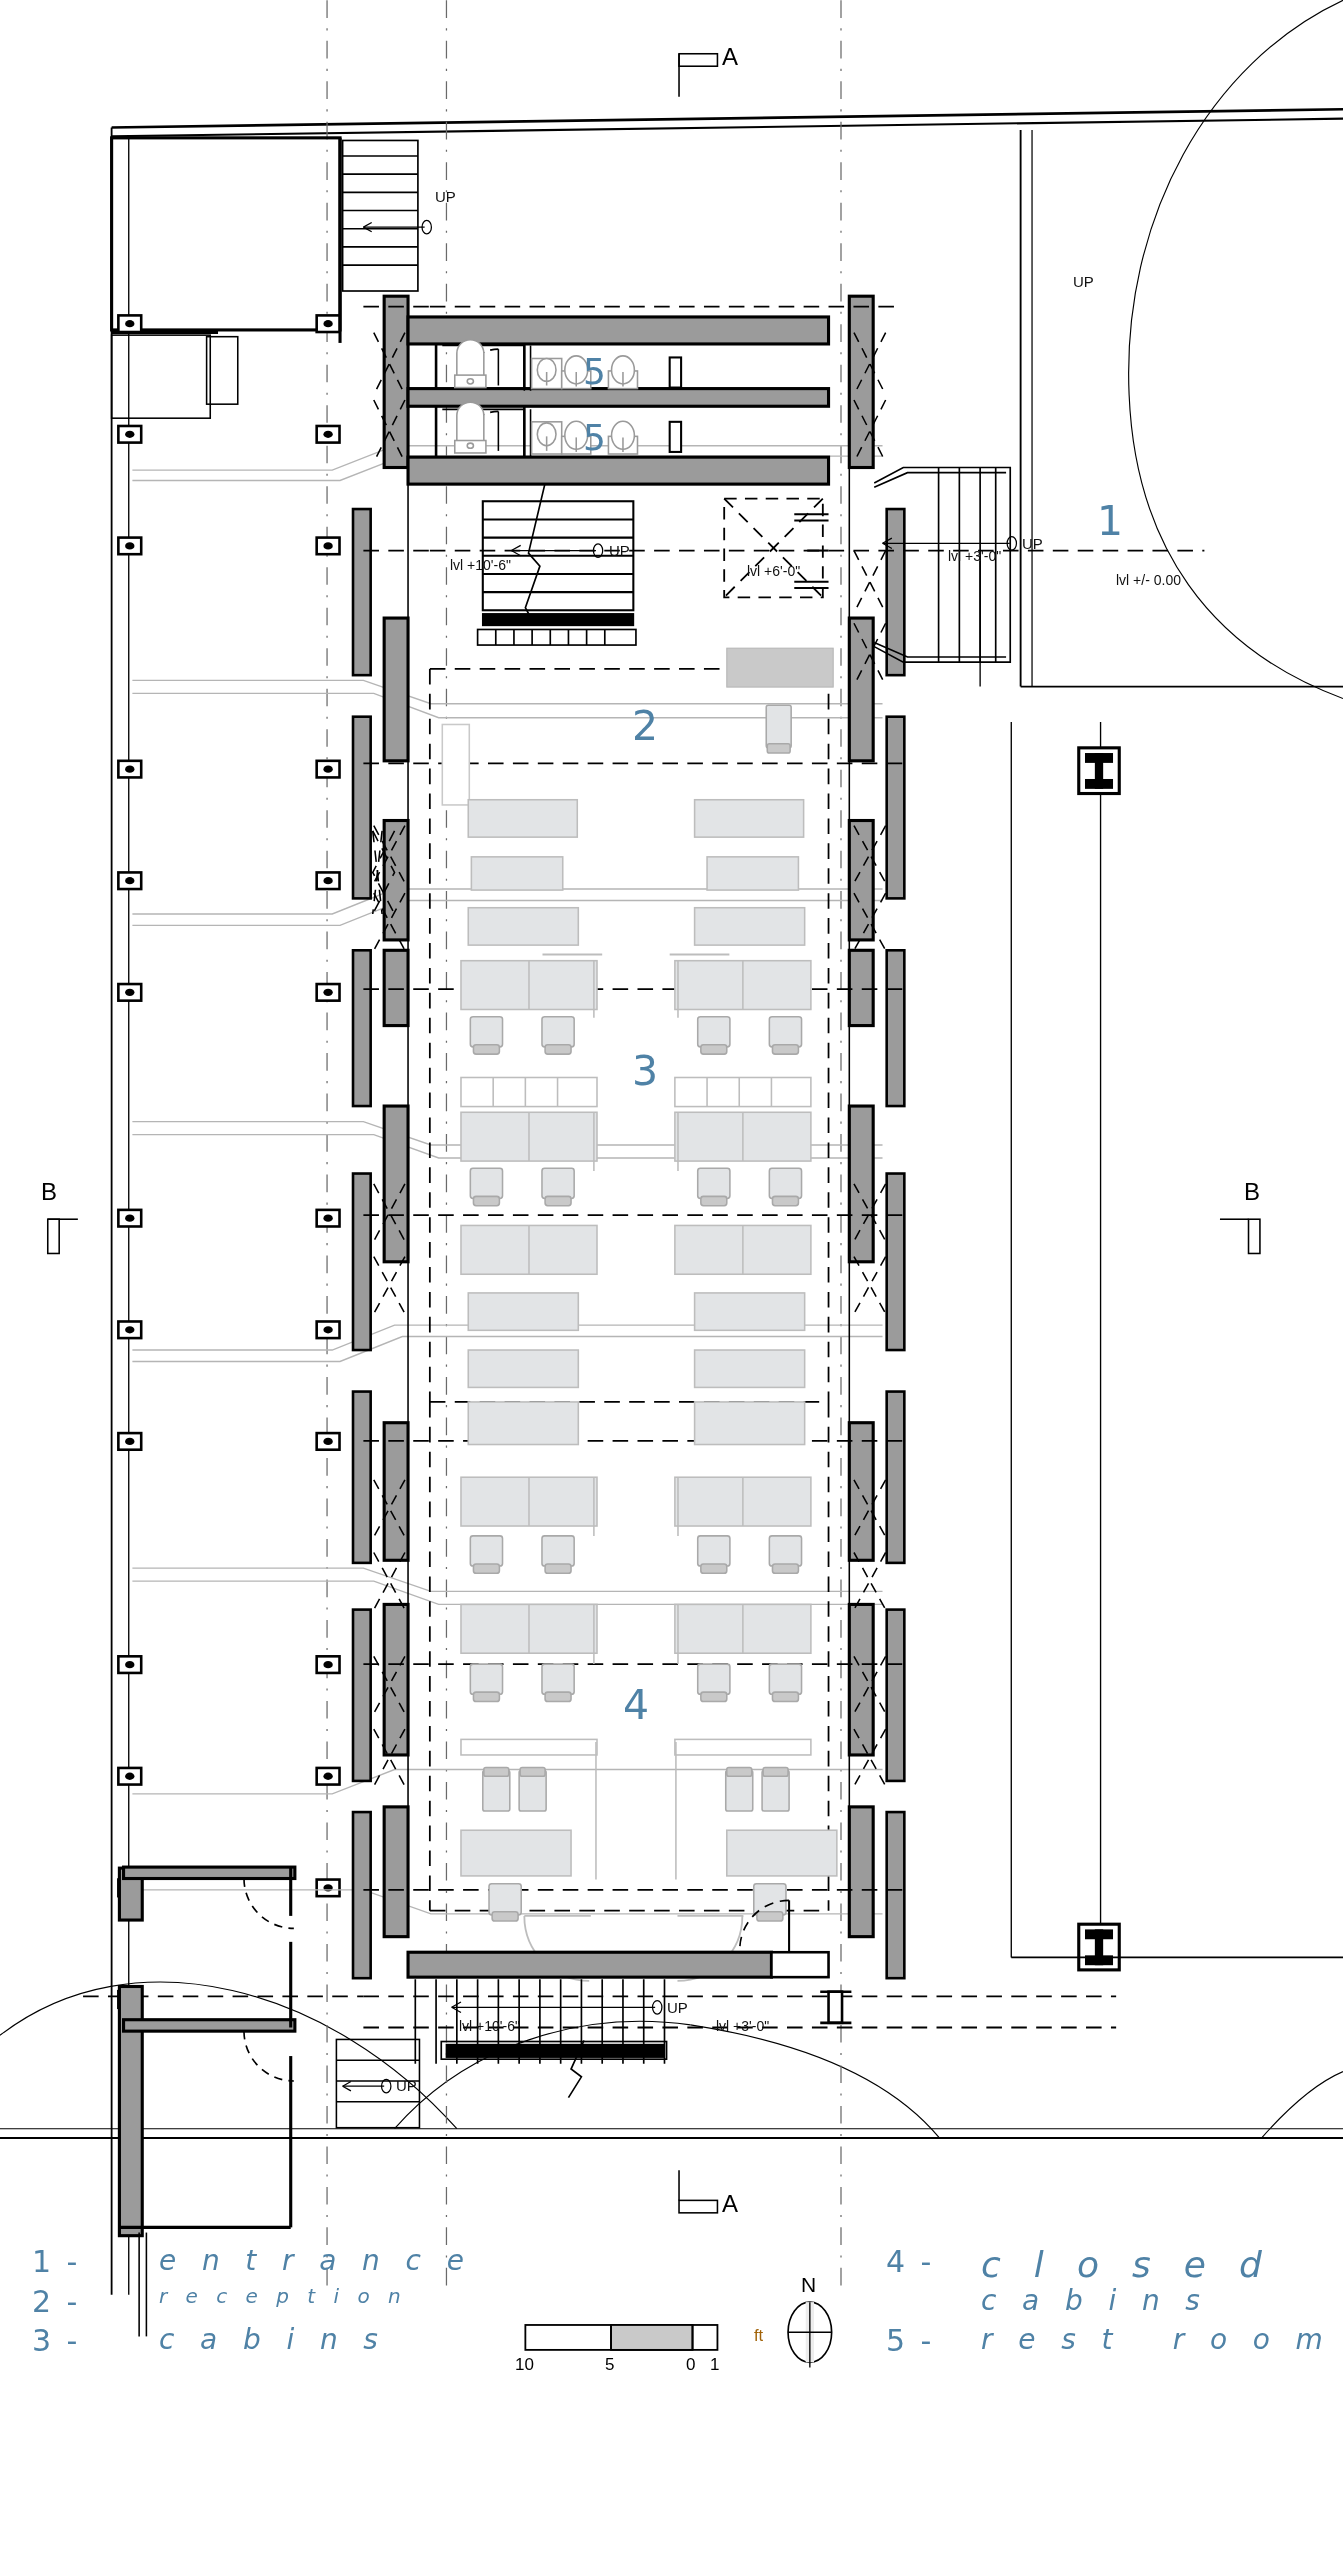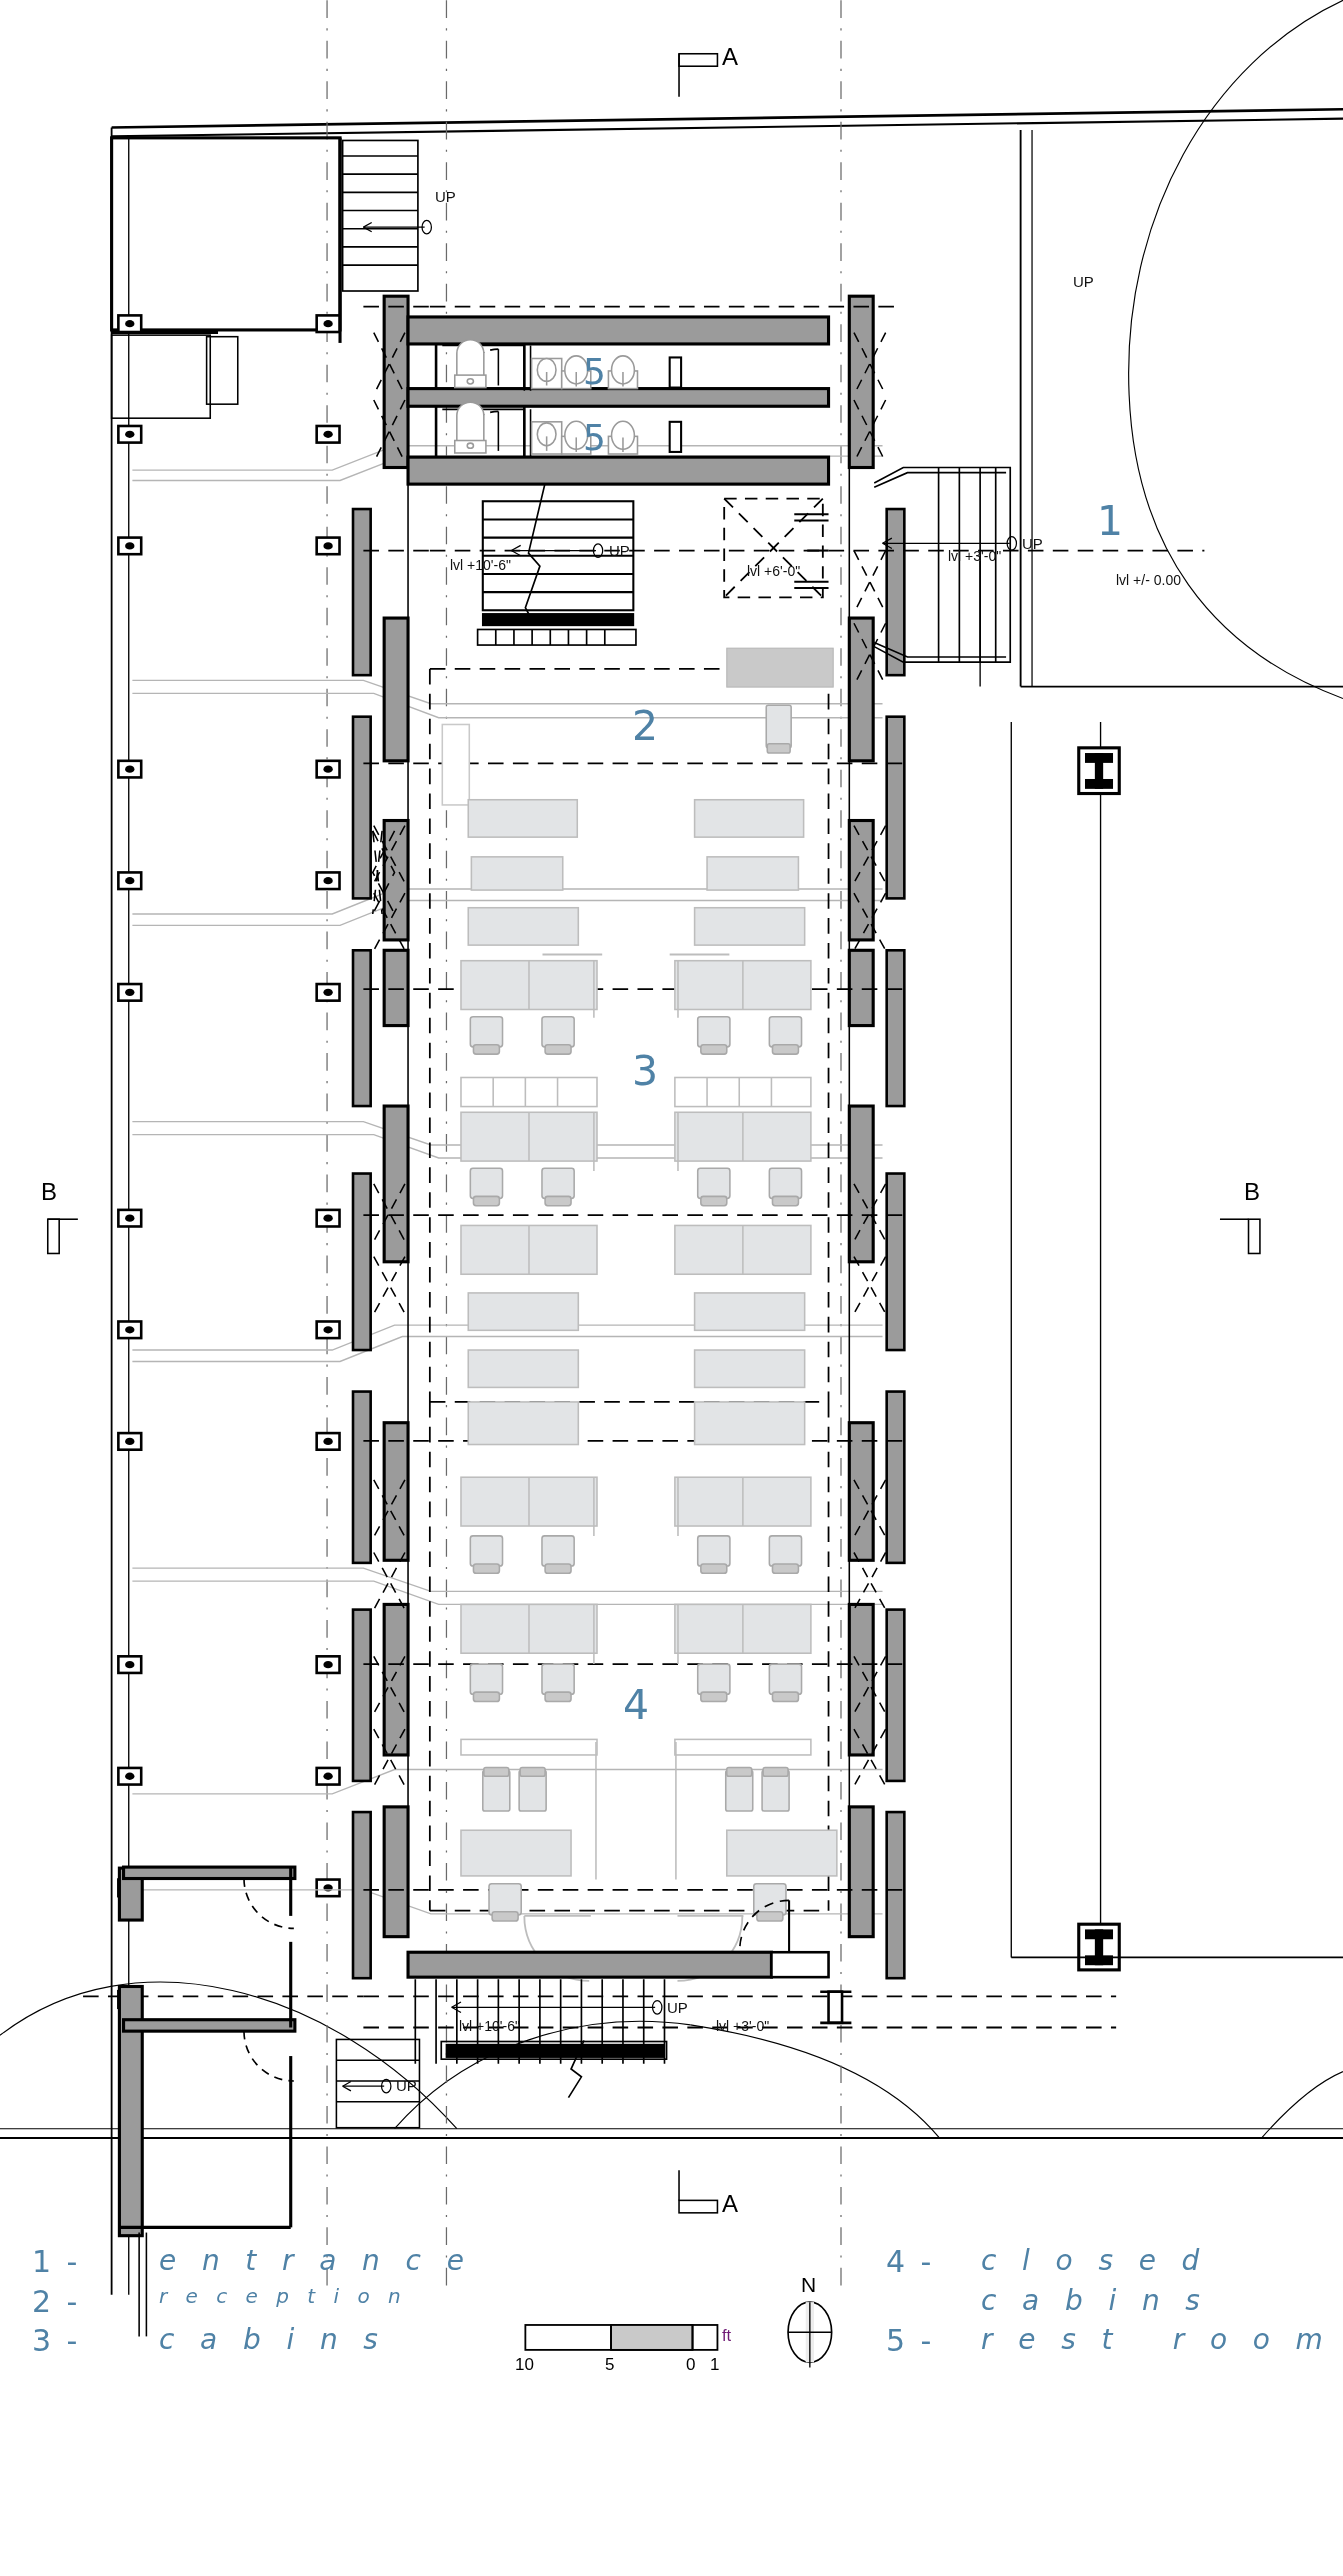--- a/index.html
+++ b/index.html
@@ -73,24 +73,25 @@
   }
   .scale-tick {
     position: absolute;
     color: #000;
     font-family: "Liberation Sans", sans-serif;
     font-size: 17px;
     white-space: pre;
   }
   .scale-unit {
     position: absolute;
-    color: #701a75;
+    color: #a16207;
     font-family: "Liberation Sans", sans-serif;
     font-size: 16.6px;
     white-space: pre;
+    margin-left: 32px;
   }
   .north-label {
     position: absolute;
     color: #000;
     font-family: "Liberation Sans", sans-serif;
     font-size: 21px;
     white-space: pre;
   }
 </style>
 </head>
@@ -762,21 +763,21 @@
   <div class="legend-num" style="left:32px; top:2244px; font-size:30px;">1 -</div>
   <div class="legend-text" style="left:159px; top:2244px; font-size:28px;">e n t r a n c e</div>
 
   <div class="legend-num" style="left:32px; top:2284px; font-size:30px;">2 -</div>
   <div class="legend-text" style="left:159px; top:2284px; font-size:20px;">r e c e p t i o n</div>
 
   <div class="legend-num" style="left:32px; top:2323px; font-size:30px;">3 -</div>
   <div class="legend-text" style="left:159px; top:2323px; font-size:28px;">c a b i n s</div>
 
   <div class="legend-num" style="left:886px; top:2244px; font-size:30px;">4 -</div>
-  <div class="legend-text" style="left:981px; top:2244px; font-size:28px;">c l o s e d</div>
+  <div class="legend-text" style="left:981px; top:2244px; font-size:36px;">c l o s e d</div>
   <div class="legend-text" style="left:981px; top:2284px; font-size:28px;">c a b i n s</div>
 
   <div class="legend-num" style="left:886px; top:2323px; font-size:30px;">5 -</div>
   <div class="legend-text" style="left:981px; top:2323px; font-size:28px;">r e s t   r o o m</div>
 
 
 </div>
 
 
 </body></html>

